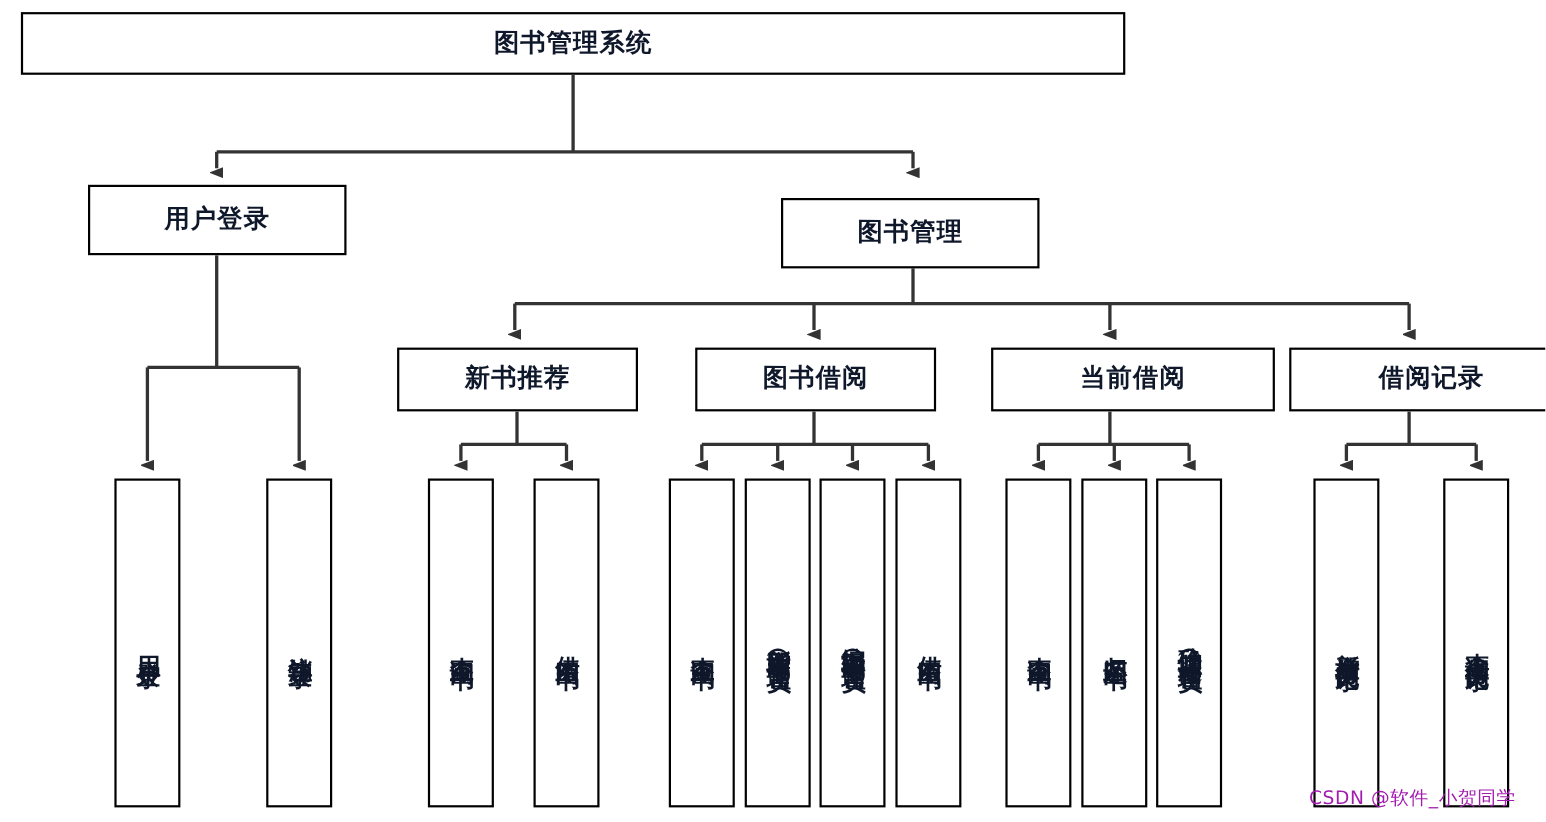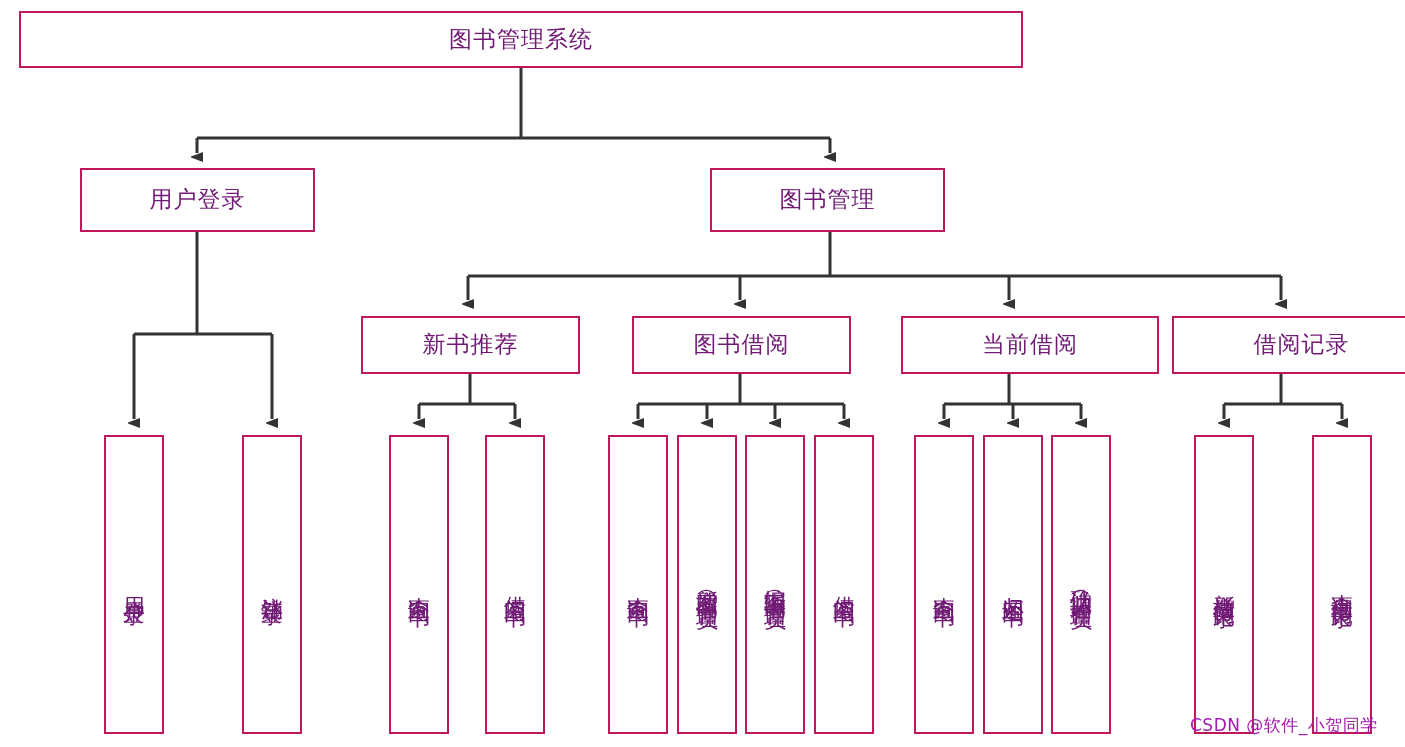--- a/index.html
+++ b/index.html
@@ -21,27 +21,28 @@
     position: absolute;
     left: 0;
     top: 0;
     width: 1405px;
     height: 747px;
     pointer-events: none;
   }
   .node {
     position: absolute;
     box-sizing: border-box;
-    border: 2px solid #be185d;
+    border: 2px solid #000000;
     background: #ffffff;
     display: flex;
     align-items: center;
     justify-content: center;
-    color: #701a75;
+    color: #0f172a;
     line-height: 1.12;
+    font-weight: bold;
   }
   .node.h {
     font-size: 23px;
     letter-spacing: 1px;
   }
   .node.v {
     font-size: 22px;
     letter-spacing: 1px;
   }
   .node.v .vtext {
@@ -129,21 +130,21 @@
   </svg>
 
   <div class="node h" style="left:19px;top:11px;width:1004px;height:57px;">
     <span>图书管理系统</span>
   </div>
 
   <div class="node h" style="left:80px;top:168px;width:235px;height:64px;">
     <span>用户登录</span>
   </div>
 
-  <div class="node h" style="left:710px;top:168px;width:235px;height:64px;">
+  <div class="node h" style="left:710px;top:180px;width:235px;height:64px;">
     <span>图书管理</span>
   </div>
 
   <div class="node h" style="left:361px;top:316px;width:219px;height:58px;">
     <span>新书推荐</span>
   </div>
 
   <div class="node h" style="left:632px;top:316px;width:219px;height:58px;">
     <span>图书借阅</span>
   </div>

